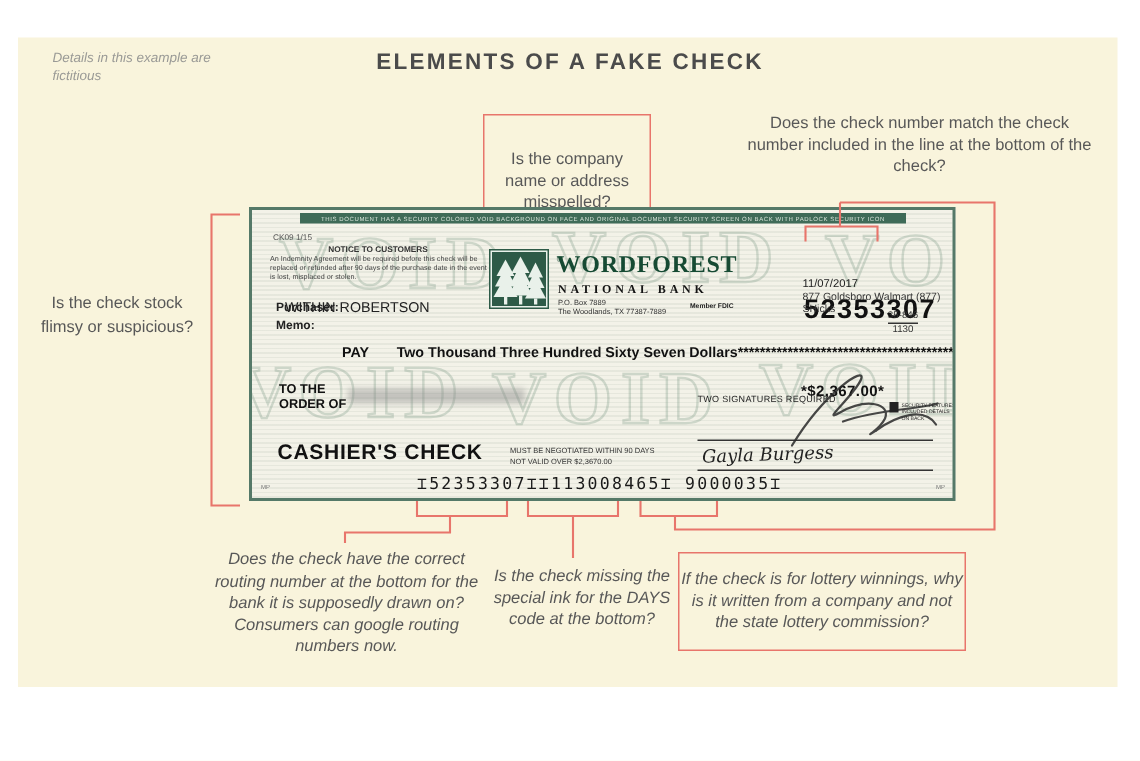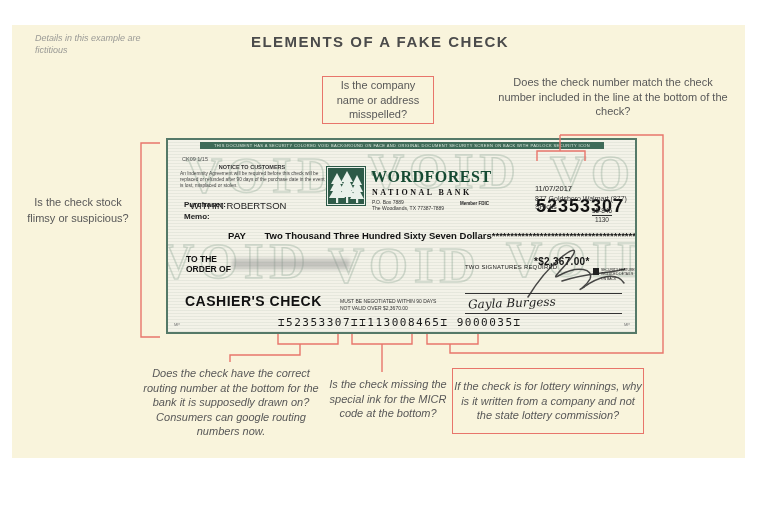--- a/index.html
+++ b/index.html
@@ -7,21 +7,21 @@
           font-family:"Liberation Sans",sans-serif;}
   .panel{position:absolute;left:12px;top:25px;width:733px;height:433px;background:#f9f4dc;}
 
   .disclaimer{position:absolute;left:35px;top:32px;width:125px;font-size:9px;font-style:italic;
               color:#9a9a96;line-height:1.35;}
   .title{position:absolute;left:0;top:33px;width:760px;text-align:center;font-size:15px;
          font-weight:bold;letter-spacing:1.5px;color:#4b4b4b;}
 
   .callout{position:absolute;color:#585858;font-size:11px;line-height:1.32;text-align:center;}
   .callout.boxed{border:1.6px solid #e8756b;}
-  .co-company{left:322px;top:76px;width:102px;padding:1px 4px;}
+  .co-company{left:322px;top:76px;width:102px;padding:22px 4px;}
   .co-checknum{left:497px;top:75px;width:232px;}
   .co-stock{left:26px;top:195px;width:104px;line-height:1.45;}
   .co-routing{left:142px;top:366px;width:178px;font-style:italic;}
   .co-micr{left:329px;top:377px;width:118px;font-style:italic;}
   .co-lottery{left:452px;top:368px;width:188px;padding:10px 1px;font-style:italic;}
 
   
   .check{position:absolute;left:166px;top:138px;width:471px;height:196px;background:#f3f2e8;
          border:2px solid #557968;border-radius:0;box-sizing:border-box;overflow:hidden;
          background-image:repeating-linear-gradient(0deg,rgba(150,165,150,.14) 0 1px,transparent 1px 3px);}
@@ -85,21 +85,21 @@
 <div class="canvas">
   <div class="panel"></div>
 
   <div class="disclaimer">Details in this example are fictitious</div>
   <div class="title">ELEMENTS OF A FAKE CHECK</div>
 
   <div class="callout boxed co-company">Is the company name or address misspelled?</div>
   <div class="callout co-checknum">Does the check number match the check number included in the line at the bottom of the check?</div>
   <div class="callout co-stock">Is the check stock flimsy or suspicious?</div>
   <div class="callout co-routing">Does the check have the correct routing number at the bottom for the bank it is supposedly drawn on? Consumers can google routing numbers now.</div>
-  <div class="callout co-micr">Is the check missing the special ink for the MICR code at the bottom?</div>
+  <div class="callout co-micr">Is the check missing the special ink for the DAYS code at the bottom?</div>
   <div class="callout boxed co-lottery">If the check is for lottery winnings, why is it written from a company and not the state lottery commission?</div>
 
   <div class="check">
     <span class="void" style="left:18px;top:6px">VOID</span>
     <span class="void" style="left:200px;top:2px">VOID</span>
     <span class="void" style="left:382px;top:4px">VOID</span>
     <span class="void" style="left:-10px;top:92px">VOID</span>
     <span class="void" style="left:160px;top:96px">VOID</span>
     <span class="void" style="left:338px;top:90px">VOID</span>
 

